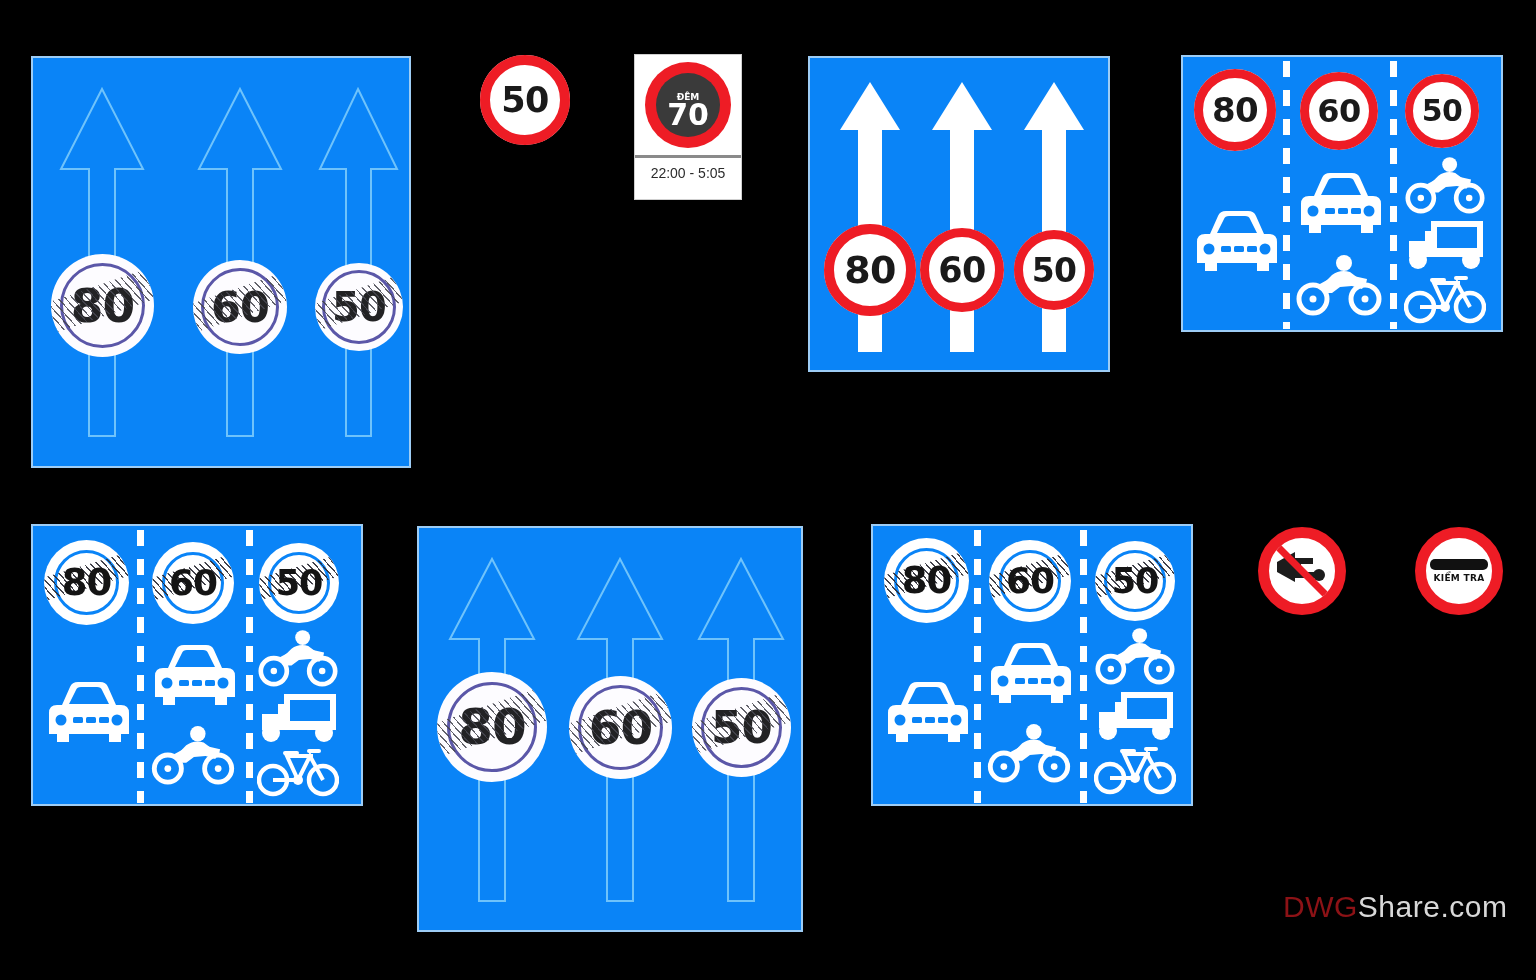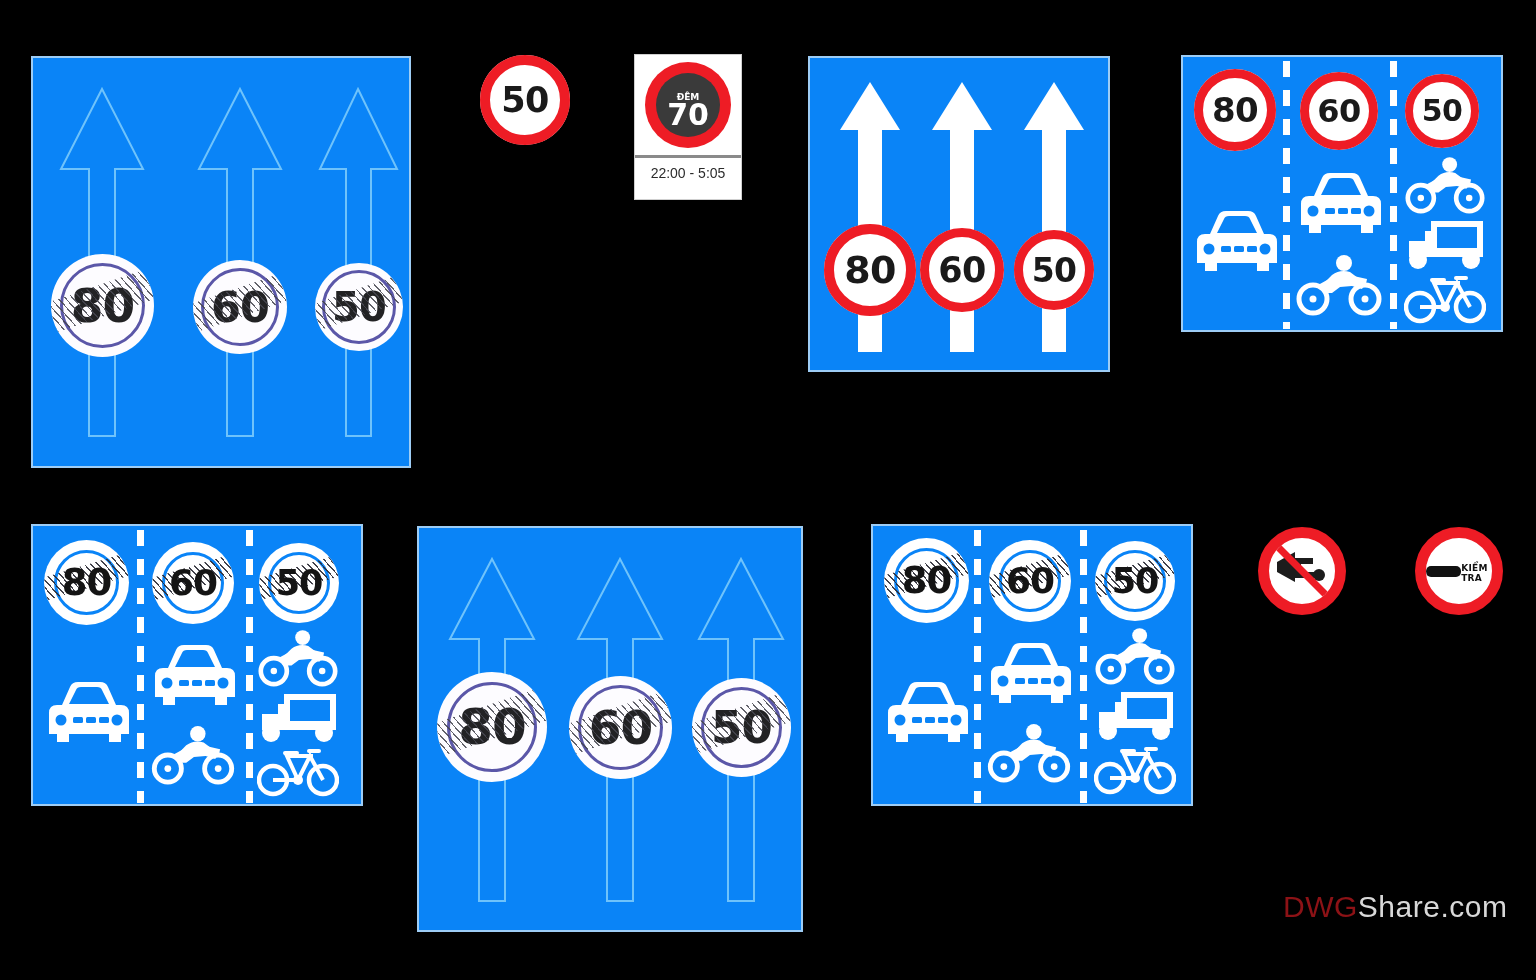--- a/index.html
+++ b/index.html
@@ -574,21 +574,21 @@
       <path d="M8 24 L26 14 L26 44 L8 34 Z"></path>
       <path d="M26 20 L44 20 L44 26 L32 26 L32 34 L48 34 L48 40 L26 40 Z"></path>
       <circle cx="50" cy="37" r="6"></circle>
     </g>
     <line x1="7" y1="7" x2="59" y2="59" stroke="#ee1c25" stroke-width="7"></line>
   </svg>
 </div>
 
 <div class="prohib" style="left:1415px; top:527px; width:88px; height:88px;">
   <div style="position:relative; width:66px; height:66px; display:flex;
-              flex-direction:row; align-items:center; justify-content:flex-end;">
+              flex-direction:column; align-items:center; justify-content:center;">
     <div style="width:58px; height:11px; background:#111; border-radius:5px;"></div>
     <div style="margin-top:3px; font-size:9px; font-weight:700; color:#111;
                 font-family:'DejaVu Sans', sans-serif; letter-spacing:.3px;">KIỂM TRA</div>
   </div>
 </div>
 
 <div class="watermark" style="left:1283px; top:890px;">
   <span class="wm-a">DWG</span><span class="wm-b">Share.com</span>
 </div>
 

